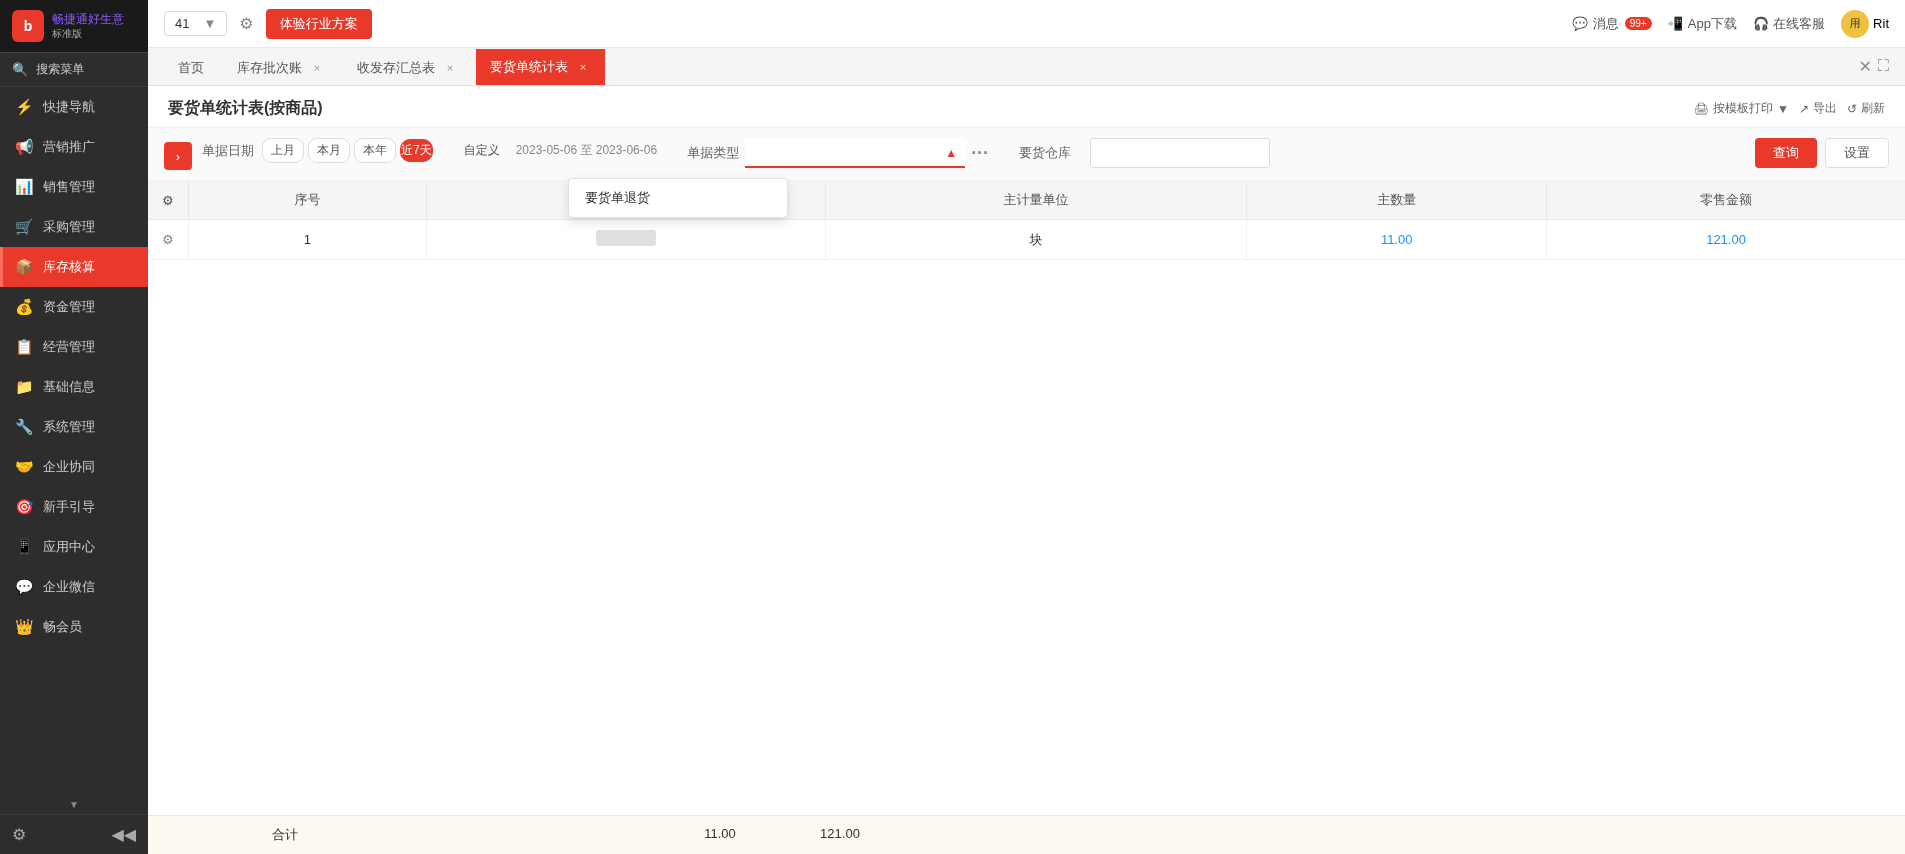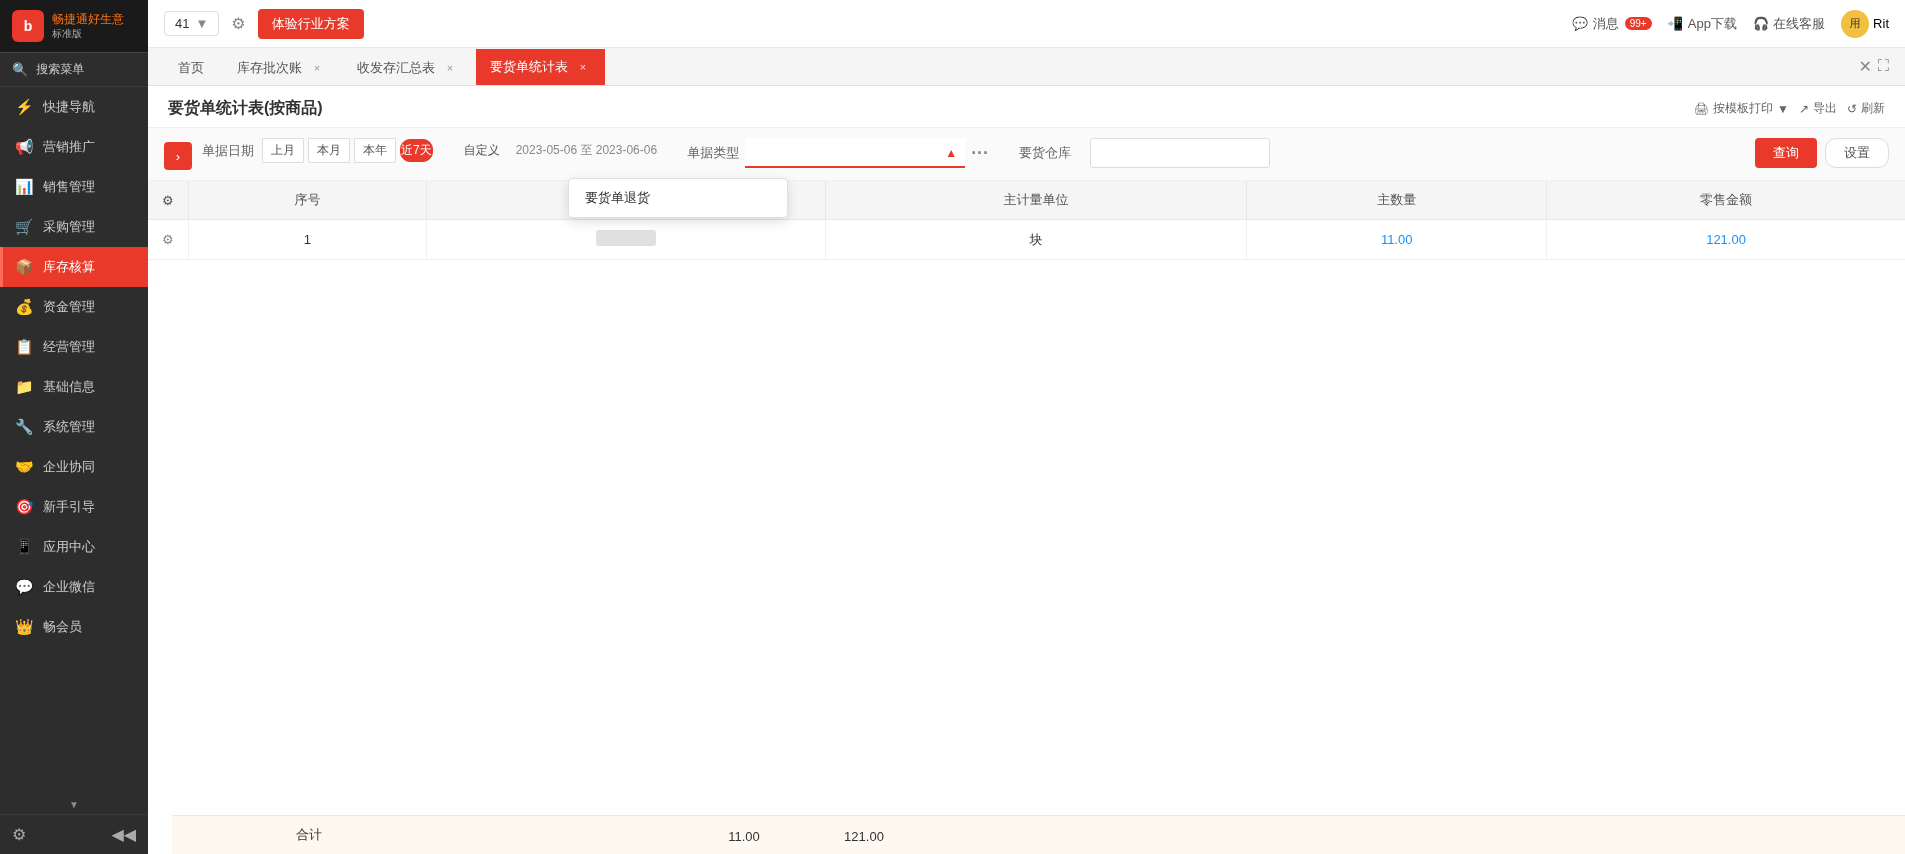--- a/index.html
+++ b/index.html
@@ -24,21 +24,21 @@
       min-height: 48px;
     }
     .sidebar-logo .logo-icon {
       width: 32px;
       height: 32px;
       background: #e8392a;
       border-radius: 6px;
       display: flex; align-items: center; justify-content: center;
       color: white; font-weight: bold; font-size: 14px; margin-right: 8px; flex-shrink: 0;
     }
-    .sidebar-logo .logo-text { color: #f97316; font-size: 12px; line-height: 1.4; }
+    .sidebar-logo .logo-text { color: #8b5cf6; font-size: 12px; line-height: 1.4; }
     .sidebar-logo .logo-sub { color: #aaa; font-size: 10px; }
 
     .sidebar-search {
       display: flex; align-items: center;
       padding: 8px 12px;
       color: #ccc; font-size: 12px; cursor: pointer;
       border-bottom: 1px solid #3a3a3a;
     }
     .sidebar-search .s-icon { margin-right: 8px; font-size: 13px; }
 
@@ -80,21 +80,21 @@
     .topbar {
       display: flex; align-items: center; justify-content: space-between;
       background: #fff;
       padding: 0 16px;
       height: 48px;
       border-bottom: 1px solid #e8e8e8;
       flex-shrink: 0;
     }
     .topbar-left { display: flex; align-items: center; gap: 12px; }
     .topbar-selector {
-      display: flex; align-items: center; gap: 6px;
+      display: flex; align-items: center; gap: 14px;
       border: 1px solid #ddd; border-radius: 4px; padding: 4px 10px;
       cursor: pointer; font-size: 13px; color: #333;
     }
     .topbar-selector .chevron { color: #888; }
     .topbar-gear { color: #888; font-size: 16px; cursor: pointer; }
     .btn-industry {
       background: #e8392a; color: #fff; border: none; border-radius: 4px;
       padding: 6px 14px; cursor: pointer; font-size: 13px;
     }
     .topbar-right { display: flex; align-items: center; gap: 16px; }
@@ -178,21 +178,21 @@
       background: #e8392a; border-radius: 4px;
       display: flex; align-items: center; justify-content: center;
       color: #fff; cursor: pointer; flex-shrink: 0; margin-top: 4px;
     }
     .filter-group {
       display: flex; align-items: center; gap: 8px; flex-wrap: wrap;
     }
     .filter-label { color: #666; font-size: 13px; white-space: nowrap; }
     .date-btns { display: flex; gap: 4px; align-items: center; }
     .date-btn {
-      padding: 3px 8px; border: 1px solid #ddd; border-radius: 1px;
+      padding: 3px 8px; border: 1px solid #ddd; border-radius: 9px;
       font-size: 12px; cursor: pointer; color: #555; background: #fff;
     }
     .date-btn.hot {
       background: #e8392a; color: #fff; border-color: #e8392a;
       border-radius: 10px; padding: 2px 0;
     }
     .date-btn.custom { color: #555; border: none; background: transparent; margin-left: 19px; }
     .date-range-text { font-size: 12px; color: #888; }
 
     .filter-type-group {
@@ -227,21 +227,21 @@
     }
     .filter-more-btn {
       color: #888; font-size: 18px; cursor: pointer; font-weight: bold;
     }
     .filter-right-btns { margin-left: auto; display: flex; gap: 8px; align-items: center; }
     .btn-query {
       background: #e8392a; color: #fff; border: none; border-radius: 4px;
       padding: 6px 18px; cursor: pointer; font-size: 13px;
     }
     .btn-setting {
-      border: 1px solid #ddd; background: #fff; border-radius: 11px;
+      border: 1px solid #ddd; background: #fff; border-radius: 4px;
       padding: 5px 18px; cursor: pointer; font-size: 13px; color: #555;
     }
 
     
     .dropdown-menu {
       position: absolute;
       top: 50px; left: 420px;
       width: 220px;
       background: #fff;
       border: 1px solid #e0e0e0;
@@ -274,23 +274,23 @@
     }
     .data-table td:last-child { border-right: none; }
     .gear-col { width: 40px; }
     .product-placeholder { width: 60px; height: 16px; background: #e0e0e0; border-radius: 3px; display: inline-block; }
     .number-link { color: #1890ff; text-decoration: none; cursor: pointer; }
 
     
     .table-footer {
       background: #fef9f0;
       border-top: 1px solid #e8e8e8;
-      display: flex; align-items: flex-end;
+      display: flex; align-items: flex-start;
       padding: 10px 12px;
-      font-size: 13px; color: #333; margin-left: 24px;
+      font-size: 13px; color: #333;
     }
     .footer-cell {
       padding: 0 12px; text-align: center;
     }
   </style>
 </head>
 <body>
 
 <div class="sidebar">
   <div class="sidebar-logo">

